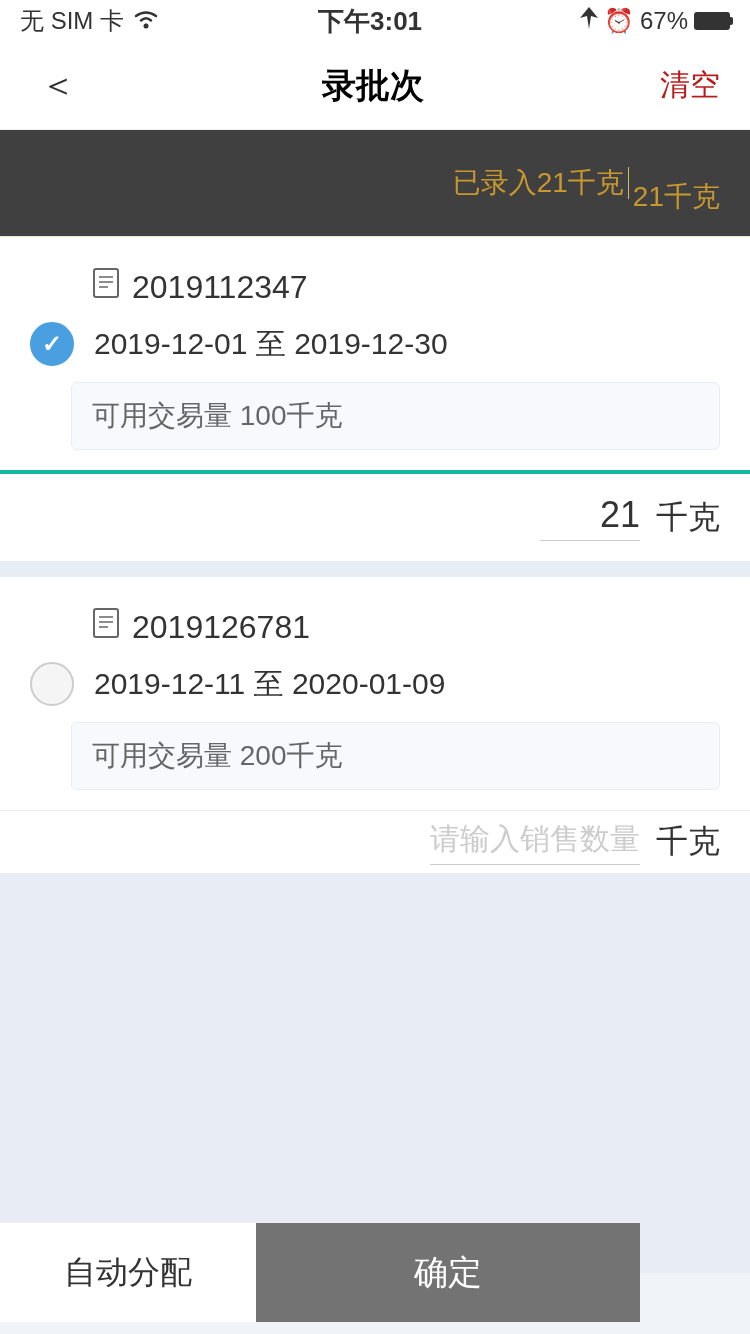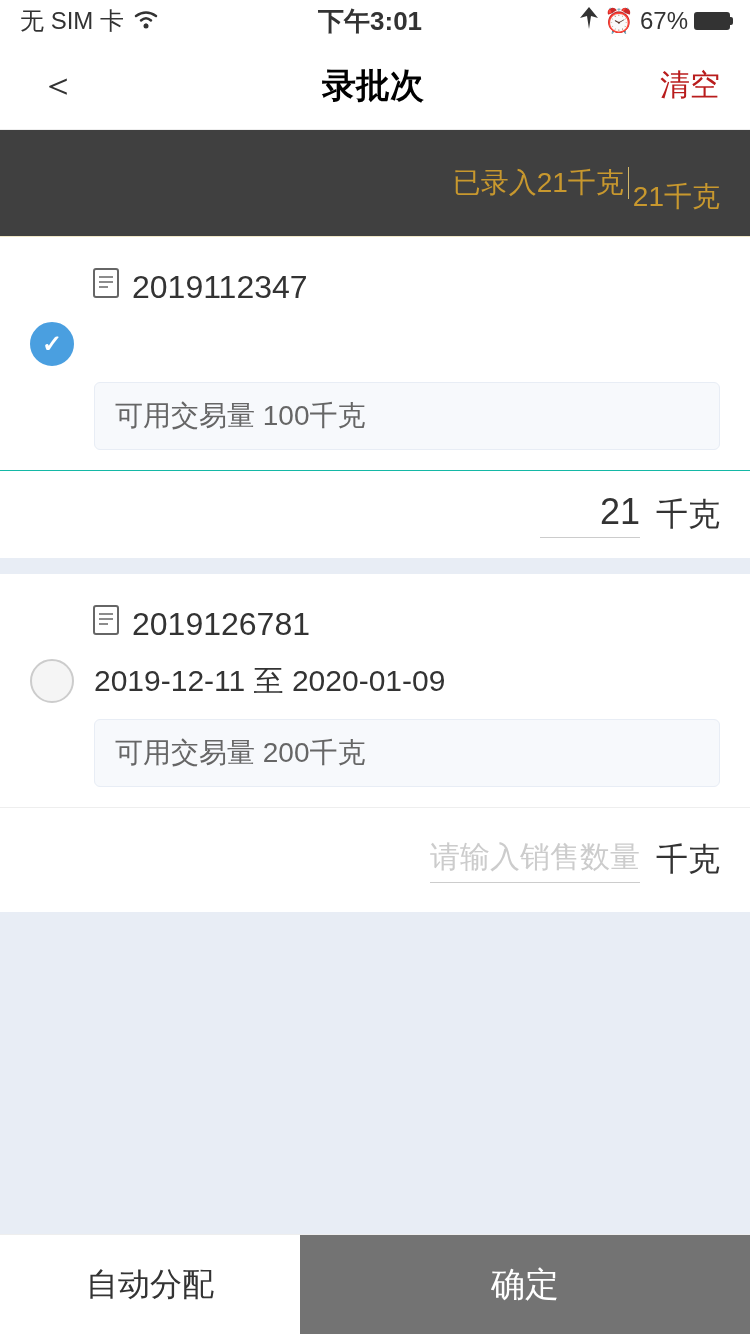--- a/index.html
+++ b/index.html
@@ -165,37 +165,37 @@
       color: #fff;
       font-size: 24px;
       font-weight: bold;
     }
     .batch-date-text {
       font-size: 30px;
       color: #333;
     }
 
     .available-qty-box {
-      margin-left: 64px;
+      margin-left: 41px;
       background: #f7f9fc;
       border: 1px solid #e8edf5;
       border-radius: 6px;
       padding: 14px 20px;
       font-size: 28px;
       color: #666;
     }
 
     
     .qty-input-row {
       display: flex;
       align-items: center;
       justify-content: flex-end;
       padding: 20px 30px;
       background: #fff;
-      border-top: 1px solid #14b8a6;
+      border-top: 4px solid #14b8a6;
       gap: 16px;
     }
     .qty-value {
       font-size: 36px;
       color: #333;
       font-weight: 500;
     }
     .qty-unit {
       font-size: 32px;
       color: #333;
@@ -212,21 +212,21 @@
       width: 750px;
       height: 16px;
       background: #e8edf5;
     }
 
     
     .qty-placeholder-row {
       display: flex;
       align-items: center;
       justify-content: flex-end;
-      padding: 29px 30px;
+      padding: 8px 30px;
       background: #fff;
       border-top: 1px solid #eee;
       gap: 16px;
     }
     .qty-placeholder-text {
       font-size: 30px;
       color: #ccc;
     }
     .qty-unit-dark {
       font-size: 32px;
@@ -236,23 +236,23 @@
     
     .empty-area {
       background: #e8edf5;
       flex: 1;
       min-height: 400px;
     }
 
     
     .bottom-bar {
       position: fixed;
-      bottom: 0;
+      bottom: 12px;
       left: 0;
-      width: 750px;
+      width: 640px;
       height: 100px;
       display: flex;
       background: #fff;
       border-top: 1px solid #eee;
     }
     .btn-auto {
       flex: 1;
       display: flex;
       align-items: center;
       justify-content: center;
@@ -325,20 +325,21 @@
           <rect x="4" y="2" width="24" height="28" rx="2" stroke="#666" stroke-width="2" fill="#fff"></rect>
           <line x1="9" y1="10" x2="23" y2="10" stroke="#666" stroke-width="1.5"></line>
           <line x1="9" y1="15" x2="23" y2="15" stroke="#666" stroke-width="1.5"></line>
           <line x1="9" y1="20" x2="18" y2="20" stroke="#666" stroke-width="1.5"></line>
         </svg>
       </span>
       <span class="batch-id-text">2019112347</span>
     </div>
     <div class="batch-date-row">
       <div class="radio-circle checked"></div>
+      <span class="batch-date-text">2019-12-01 至 2019-12-30</span>
     </div>
     <div class="available-qty-box">可用交易量 100千克</div>
   </div>
 
   <div class="qty-input-row">
     <div class="qty-underline">
       <span class="qty-value">21</span>
     </div>
     <span class="qty-unit">千克</span>
   </div>

